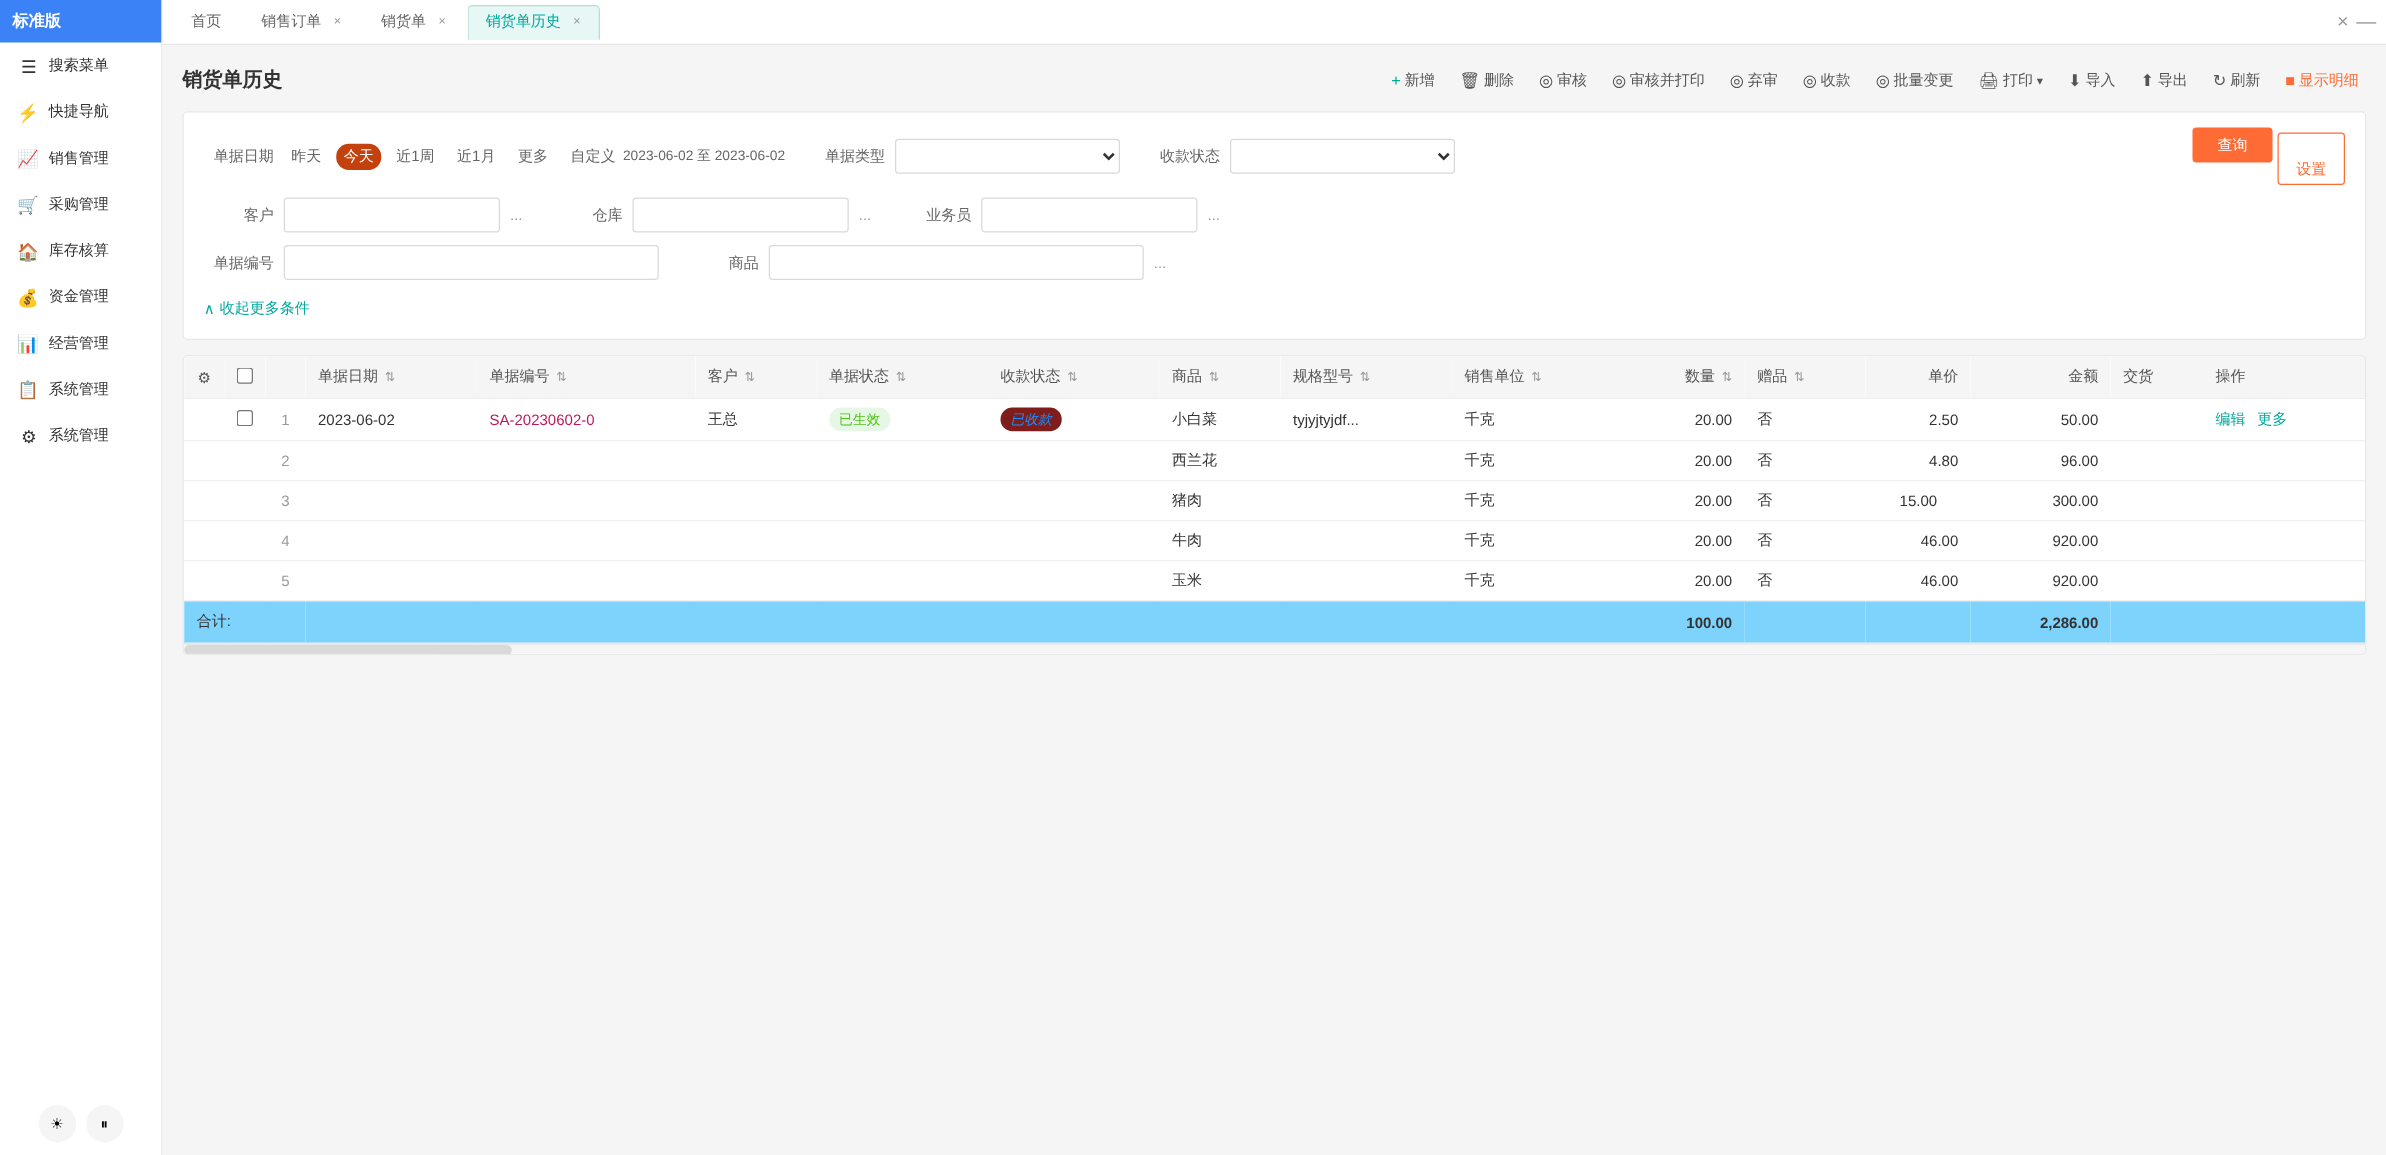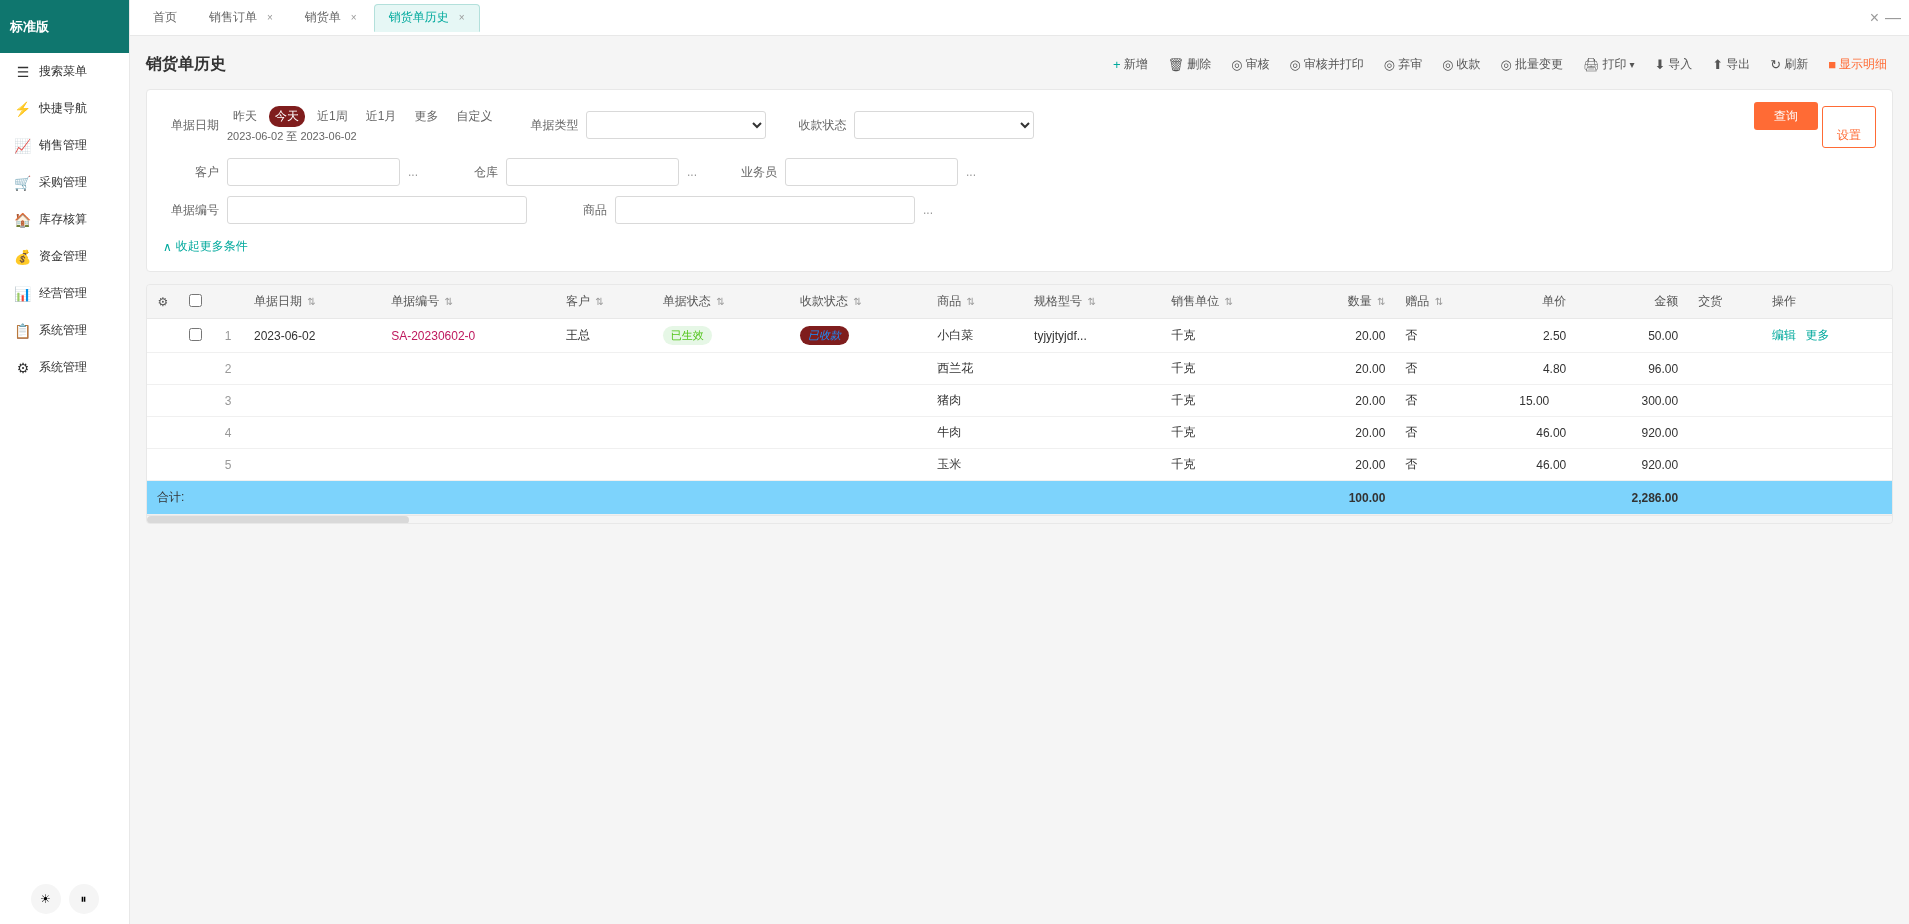--- a/index.html
+++ b/index.html
@@ -1,20 +1,20 @@
 <!DOCTYPE html>
 <html><head>
   <meta charset="utf-8">
   <style>
     * { box-sizing: border-box; margin: 0; padding: 0; font-family: 'Microsoft YaHei', Arial, sans-serif; font-size: 12px; }
     body { display: flex; height: 924px; overflow: hidden; background: #f5f5f5; }
 
     
     .sidebar { width: 130px; background: #fff; border-right: 1px solid #e8e8e8; display: flex; flex-direction: column; height: 100%; }
-    .sidebar-logo { background: #0f766e; color: white; padding: 8px 10px; font-size: 13px; font-weight: bold; height: 53px; display: flex; align-items: center; }
+    .sidebar-logo { background: #3b82f6; color: white; padding: 8px 10px; font-size: 13px; font-weight: bold; height: 34px; display: flex; align-items: center; }
     .sidebar-item { display: flex; align-items: center; padding: 10px 12px; cursor: pointer; color: #333; gap: 8px; border-left: 3px solid transparent; }
     .sidebar-item-icon { width: 16px; height: 16px; display: flex; align-items: center; justify-content: center; font-size: 14px; }
     .sidebar-bottom { margin-top: auto; padding: 10px; display: flex; gap: 8px; justify-content: center; }
     .sidebar-bottom-btn { width: 30px; height: 30px; border-radius: 50%; display: flex; align-items: center; justify-content: center; background: #f5f5f5; cursor: pointer; }
 
     
     .main { flex: 1; display: flex; flex-direction: column; overflow: hidden; }
 
     
     .tab-bar { background: #fff; border-bottom: 1px solid #e8e8e8; display: flex; align-items: center; height: 36px; padding: 0 8px; gap: 2px; }
@@ -39,23 +39,23 @@
     .filter-panel { background: #fff; border: 1px solid #e8e8e8; border-radius: 4px; padding: 12px 16px; margin-bottom: 12px; }
     .filter-row { display: flex; align-items: center; gap: 24px; margin-bottom: 10px; }
     .filter-row:last-child { margin-bottom: 0; }
     .filter-item { display: flex; align-items: center; gap: 8px; }
     .filter-label { color: #666; white-space: nowrap; min-width: 56px; text-align: right; }
     .filter-input { border: 1px solid #d9d9d9; border-radius: 3px; padding: 3px 8px; height: 28px; min-width: 160px; color: #333; outline: none; }
     .filter-select { border: 1px solid #d9d9d9; border-radius: 3px; padding: 3px 8px; height: 28px; min-width: 180px; color: #333; outline: none; background: white; }
     .filter-dots { color: #999; cursor: pointer; }
     .date-filter { display: flex; align-items: center; gap: 6px; }
     .date-tag { padding: 2px 6px; border-radius: 3px; cursor: pointer; color: #666; font-size: 12px; }
-    .date-tag.active { background: #7f1d1d; color: white; border-radius: 10px; }
+    .date-tag.active { background: #c2410c; color: white; border-radius: 10px; }
     .date-range { font-size: 11px; color: #666; margin-top: 2px; }
-    .filter-date-group { display: flex; flex-direction: column; }
+    .filter-date-group { display: flex; flex-direction: row; }
     .collapse-btn { display: flex; align-items: center; gap: 4px; color: #00a99d; cursor: pointer; font-size: 12px; margin: 0 auto; padding: 4px 0; }
 
     
     .btn-query { background: #ff6b35; color: white; border: none; padding: 6px 20px; border-radius: 3px; cursor: pointer; font-size: 12px; height: 28px; }
     .btn-setting { background: white; color: #ff6b35; border: 1px solid #ff6b35; padding: 20px 14px; border-radius: 3px; cursor: pointer; font-size: 12px; height: 26px; margin-top: 4px; }
 
     
     .table-container { background: #fff; border: 1px solid #e8e8e8; border-radius: 4px; overflow: auto; }
     .data-table { width: 100%; border-collapse: collapse; }
     .data-table th { background: #f5f5f5; padding: 8px 10px; text-align: left; font-weight: normal; color: #555; border-bottom: 1px solid #e8e8e8; white-space: nowrap; position: relative; }

